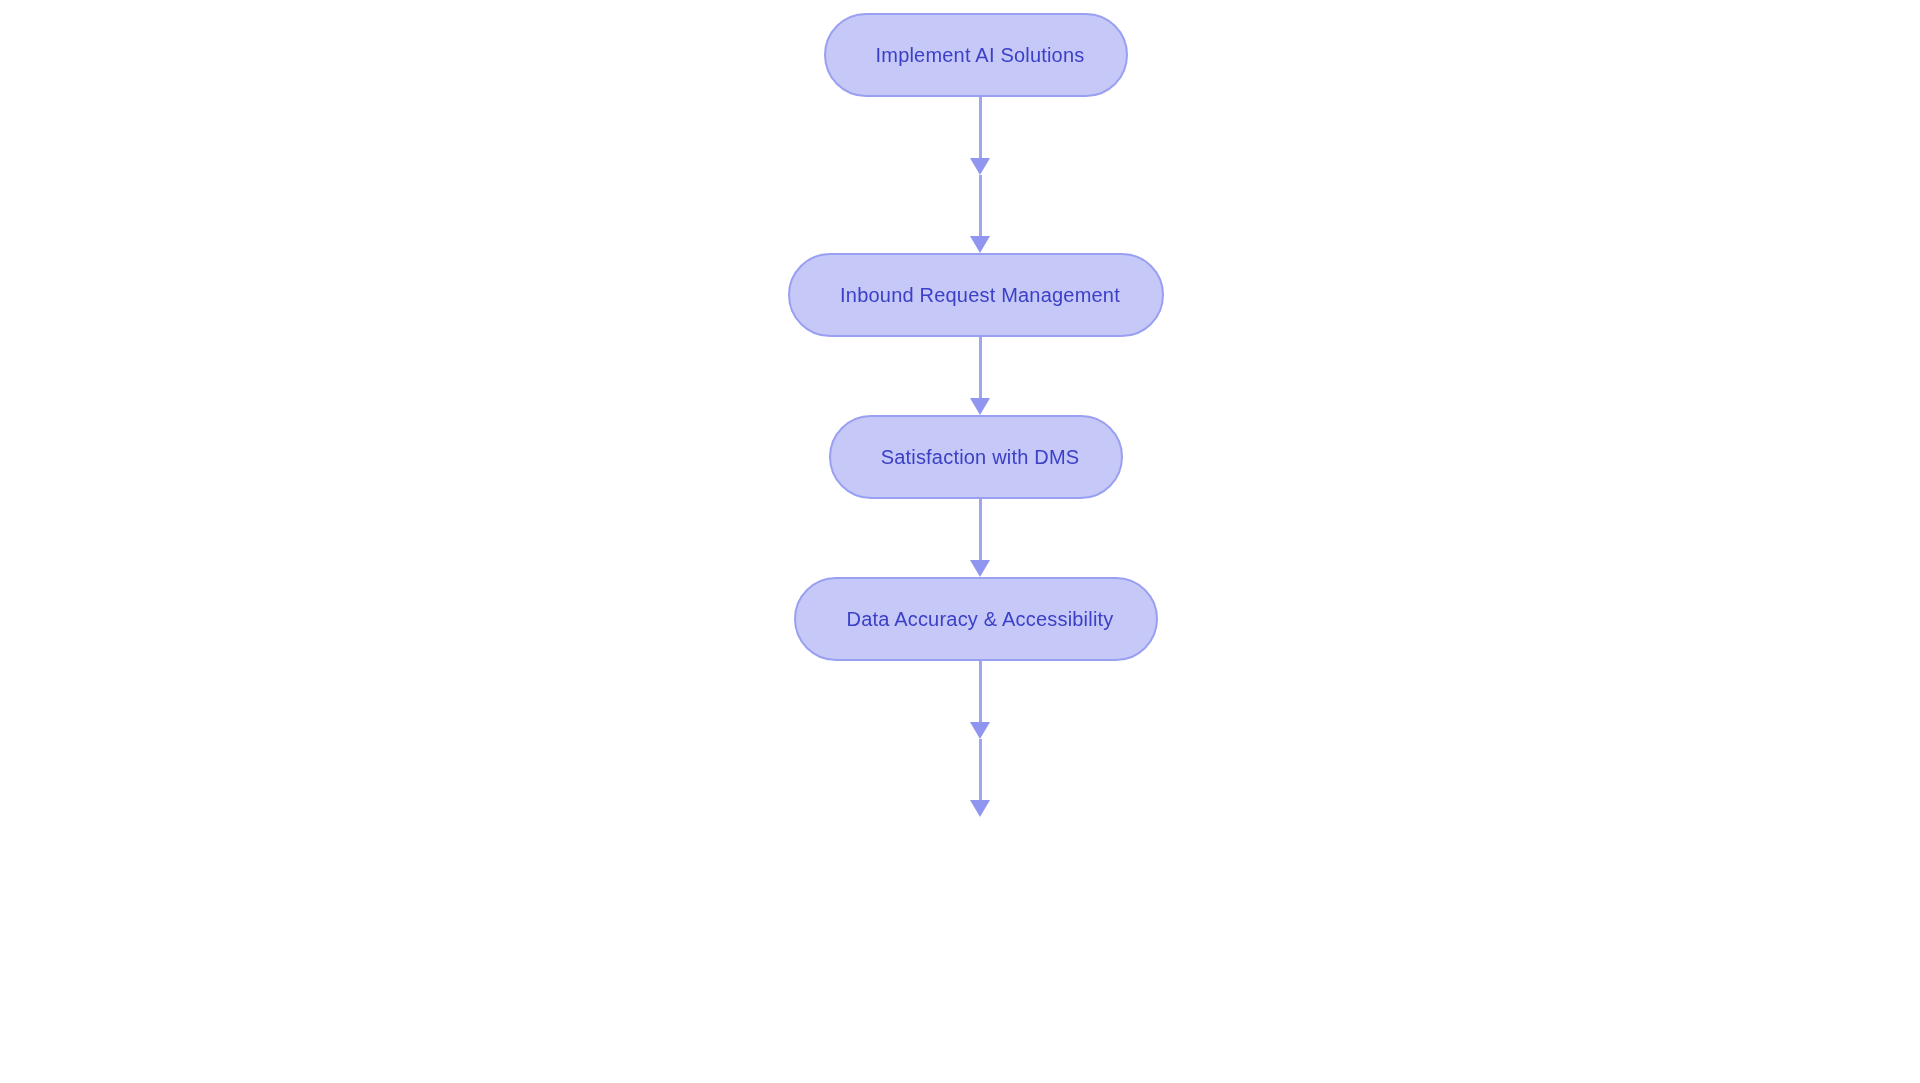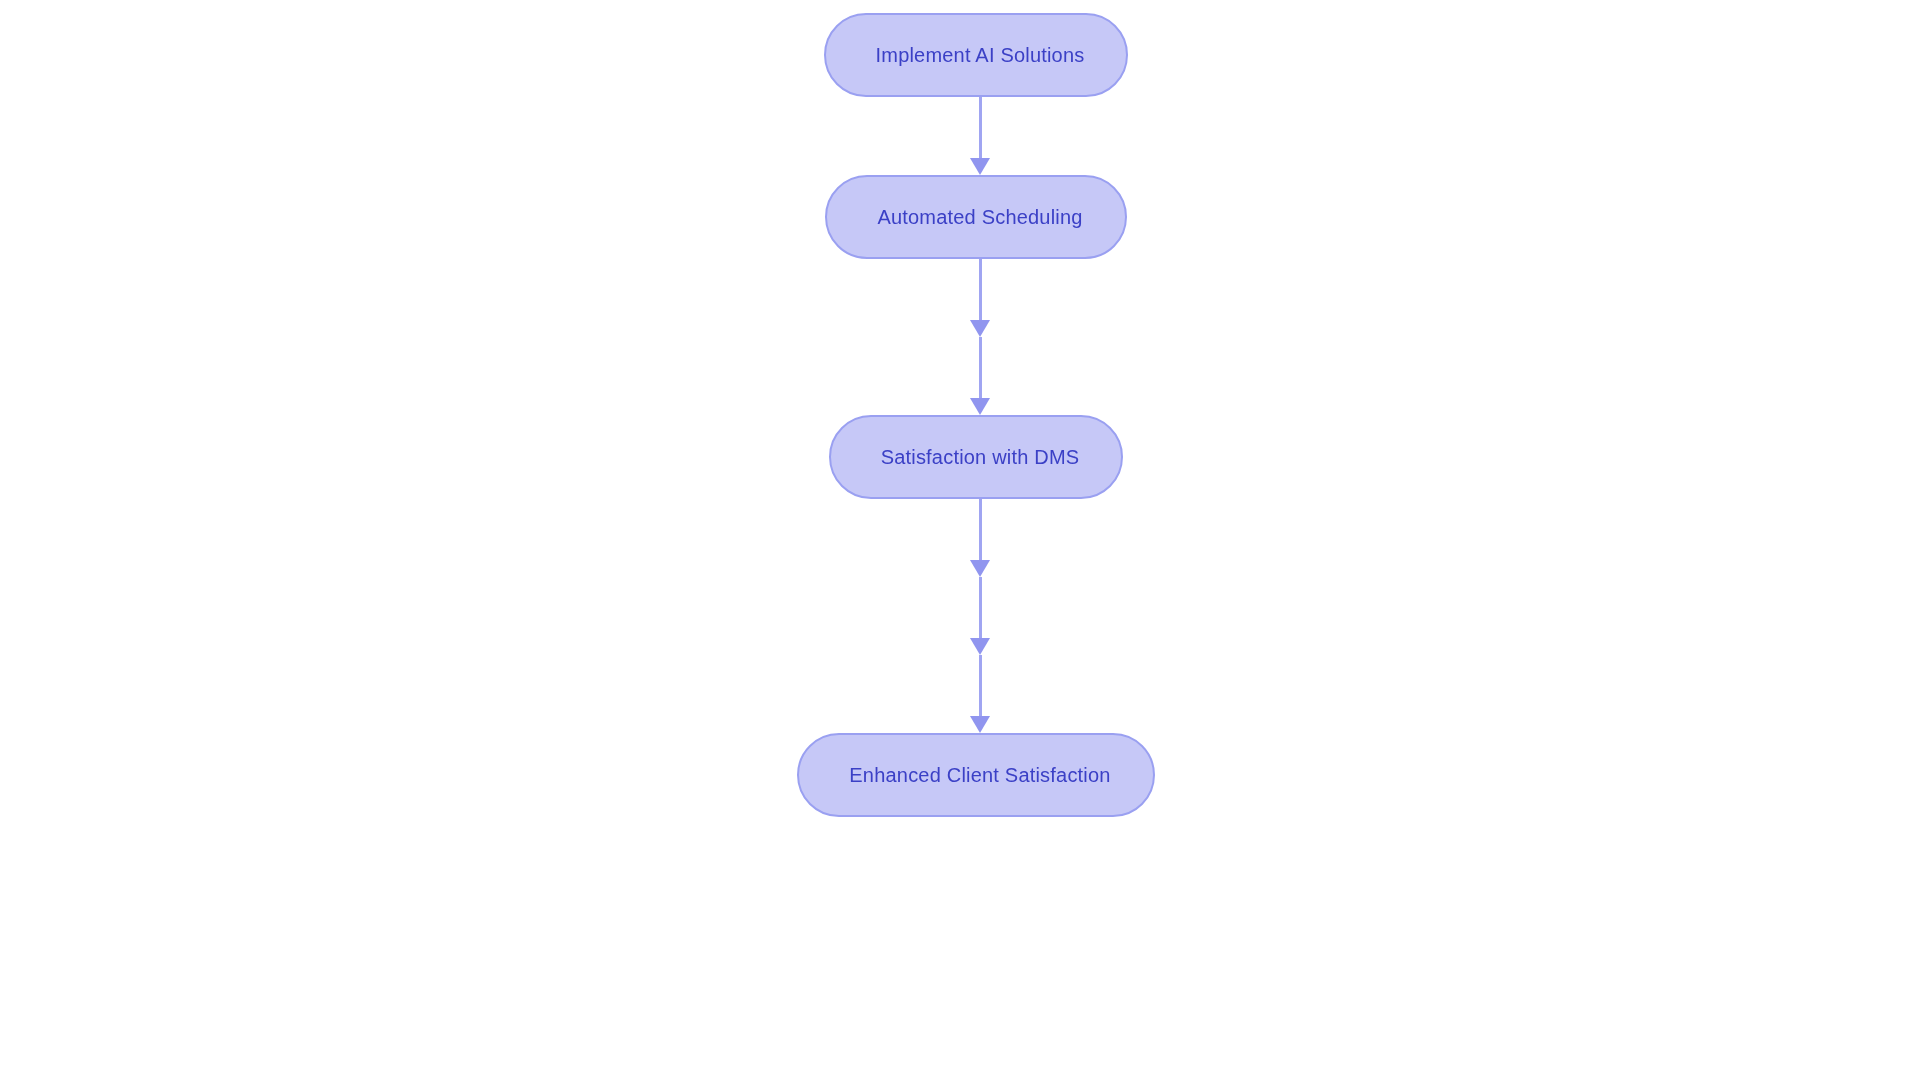--- a/index.html
+++ b/index.html
@@ -84,54 +84,54 @@
 
     <div class="node">
       <span class="node-label">Implement AI Solutions</span>
     </div>
 
     <div class="connector">
       <div class="arrow-line"></div>
       <div class="arrow-head"></div>
     </div>
 
-    <div class="node">
-      <span class="node-label">Automated Scheduling</span>
-    </div>
 
     <div class="connector">
       <div class="arrow-line"></div>
       <div class="arrow-head"></div>
     </div>
 
+    <div class="node">
+      <span class="node-label">Inbound Request Management</span>
+    </div>
 
     <div class="connector">
       <div class="arrow-line"></div>
       <div class="arrow-head"></div>
     </div>
 
     <div class="node">
       <span class="node-label">Satisfaction with DMS</span>
     </div>
 
     <div class="connector">
       <div class="arrow-line"></div>
       <div class="arrow-head"></div>
     </div>
 
+    <div class="node">
+      <span class="node-label">Data Accuracy &amp; Accessibility</span>
+    </div>
 
     <div class="connector">
       <div class="arrow-line"></div>
       <div class="arrow-head"></div>
     </div>
 
 
     <div class="connector">
       <div class="arrow-line"></div>
       <div class="arrow-head"></div>
     </div>
 
-    <div class="node">
-      <span class="node-label">Enhanced Client Satisfaction</span>
-    </div>
 
   </div>
 </div>
 
 </body></html>

